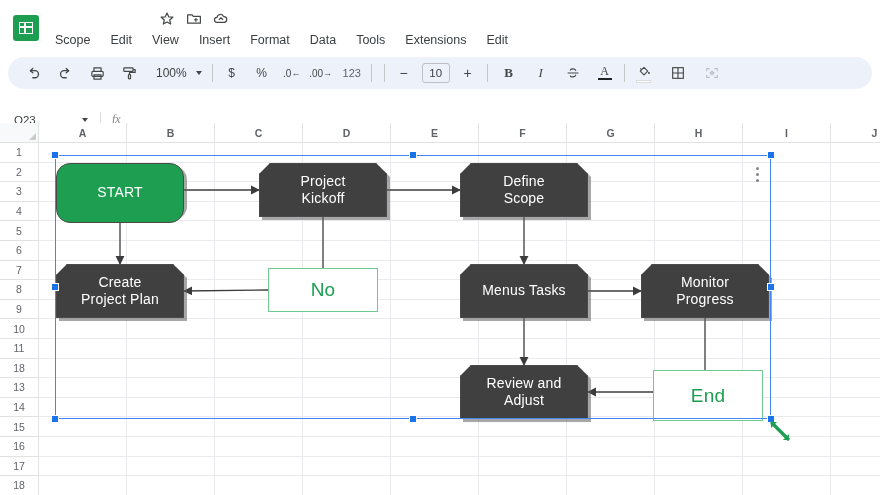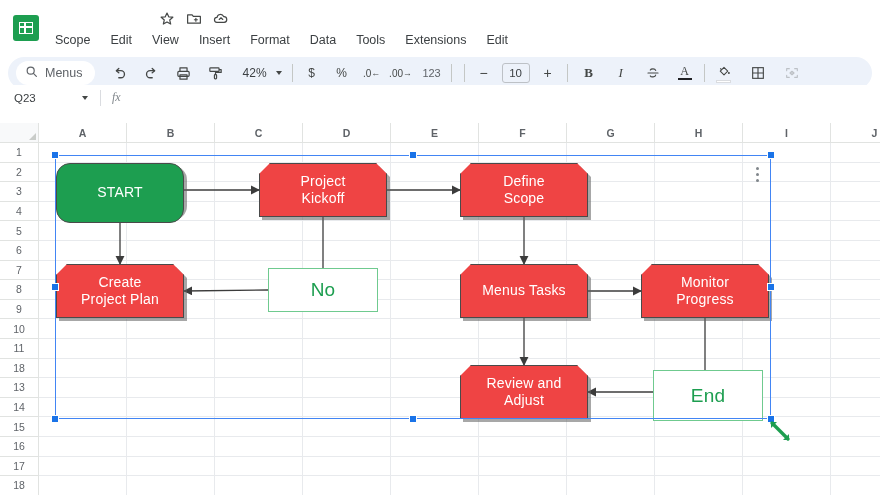--- a/index.html
+++ b/index.html
@@ -59,21 +59,21 @@
   .font-box { width:58px; font-size:12px; color:#3c4043; padding-left:4px; overflow:hidden; white-space:nowrap; }
   .size-box {
     width:28px; height:20px; border:1px solid #bdc1c6; border-radius:3px; background:#EDF2FA;
     display:flex; align-items:center; justify-content:center; font-size:11.5px; color:#3c4043;
   }
   .bold { font-weight:bold; font-size:13px; font-family:"Liberation Serif", serif; }
   .ital { font-style:italic; font-size:13px; font-family:"Liberation Serif", serif; }
   .tb-dim { color:#bdc1c6; }
 
   
-  .formulabar { position:absolute; left:0; top:85px; width:880px; height:26px; background:#fff; }
+  .formulabar { position:absolute; left:0; top:107px; width:880px; height:26px; background:#fff; }
   .namebox {
     position:absolute; left:8px; top:3px; width:86px; height:20px;
     display:flex; align-items:center; justify-content:space-between;
     font-size:11.5px; color:#3c4043; padding:0 6px;
   }
   .fx-sep { position:absolute; left:100px; top:5px; width:1px; height:16px; background:#dadce0; }
   .fx-label {
     position:absolute; left:112px; top:5px; font-size:12px; color:#80868b;
     font-style:italic; font-family:"Liberation Serif", serif;
   }
@@ -116,21 +116,21 @@
   }
   .kebab { position:absolute; width:4px; height:18px; }
   .kebab i { display:block; width:3px; height:3px; background:#80868b; border-radius:50%; margin-bottom:3px; }
 
   
   .node {
     position:absolute; display:flex; align-items:center; justify-content:center; text-align:center;
     color:#fff; font-size:14px; line-height:1.25; letter-spacing:.2px;
   }
   .node.green {
-    background:#ef4444;
+    background:#404040;
     border:1px solid #4a4a4a;
     -webkit-clip-path: polygon(11px 0, calc(100% - 11px) 0, 100% 11px, 100% 100%, 0 100%, 0 11px);
     clip-path: polygon(11px 0, calc(100% - 11px) 0, 100% 11px, 100% 100%, 0 100%, 0 11px);
   }
   .node.rounded {
     background:#1D9E50; border:1px solid #4a4a4a; border-radius:14px;
     -webkit-clip-path:none; clip-path:none;
   }
   .node.white {
     background:#fff; border:1px solid #6fca8f; color:#1D9E50; font-size:19px;
@@ -179,29 +179,20 @@
       <div class="menu-item">Format</div>
       <div class="menu-item">Data</div>
       <div class="menu-item">Tools</div>
       <div class="menu-item">Extensions</div>
       <div class="menu-item">Edit</div>
     </div>
   </div>
 
   <div class="toolbar">
 
-    <div class="menus-pill">
-      <span>
-        <svg width="13" height="13" viewBox="0 0 24 24" fill="none" stroke="#5f6368" stroke-width="2.2" stroke-linecap="round">
-          <circle cx="10.5" cy="10.5" r="6.5"></circle>
-            <path d="M15.5 15.5L21 21"></path>
-        </svg>
-      </span>
-      <span>Menus</span>
-    </div>
 
     <div class="tb-btn" style="margin-left:4px">
       <svg width="17" height="17" viewBox="0 0 24 24" fill="none" stroke="#444746" stroke-width="1.9" stroke-linecap="round" stroke-linejoin="round">
         <path d="M8 8H14a5 5 0 010 10h-3"></path>
           <path d="M11 5L7.5 8 11 11"></path>
       </svg>
     </div>
     <div class="tb-btn" style="margin-left:6px">
       <svg width="17" height="17" viewBox="0 0 24 24" fill="none" stroke="#444746" stroke-width="1.9" stroke-linecap="round" stroke-linejoin="round">
         <path d="M16 8H10a5 5 0 000 10h3"></path>
@@ -217,21 +208,21 @@
     </div>
     <div class="tb-btn" style="margin-left:6px">
       <svg width="17" height="17" viewBox="0 0 24 24" fill="none" stroke="#444746" stroke-width="1.7" stroke-linejoin="round">
         <rect x="4" y="4" width="13" height="5" rx="1"></rect>
           <path d="M17 6.5h3v4h-8v3"></path>
           <rect x="10.5" y="13.5" width="3" height="6" rx="1"></rect>
       </svg>
     </div>
 
     <div class="tb-btn tb-zoom" style="margin-left:10px">
-      <span>42%</span>
+      <span>100%</span>
       <span class="caret" style="margin-left:9px"></span>
     </div>
 
     <div class="tb-sep"></div>
 
     <div class="tb-btn" style="width:24px">$</div>
     <div class="tb-btn" style="width:24px;margin-left:4px">%</div>
     <div class="tb-btn" style="width:26px;margin-left:4px;font-size:10px">
       <span>.0</span>
         <span style="font-size:9px">←</span>

